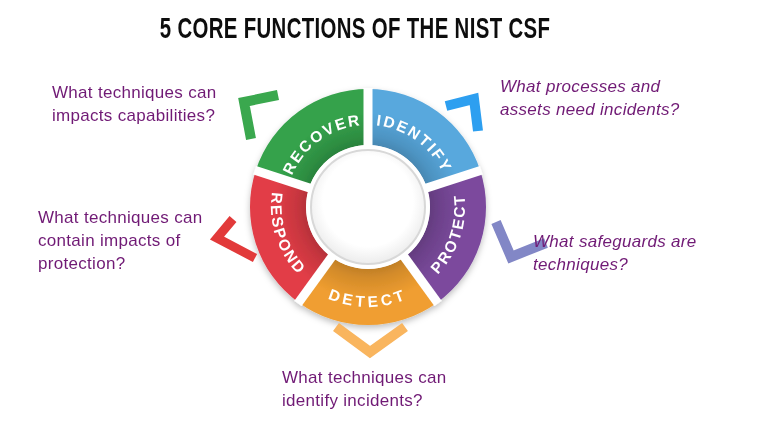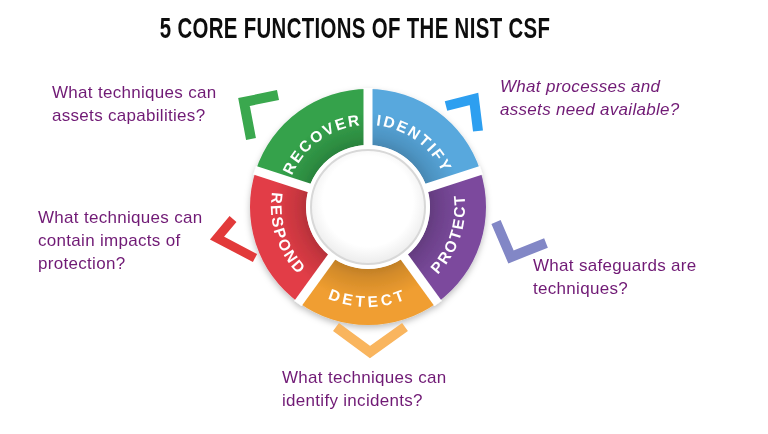--- a/index.html
+++ b/index.html
@@ -24,21 +24,21 @@
   }
   .seg-label--detect { letter-spacing:3.5px; }
 
   .note {
     position:absolute; font-size:17px; line-height:23px;
     color:#701a75; letter-spacing:0.3px; white-space:nowrap;
   }
   .note span { display:block; }
   .note--recover  { left:52px;  top:81px;  }
   .note--identify { left:500px; top:75px;font-style:italic;  }
-  .note--protect  { left:533px; top:254px; }
+  .note--protect  { left:533px; top:230px;font-style:italic; }
   .note--respond  { left:38px;  top:206px; }
   .note--detect   { left:282px; top:366px; }
 
   .marker { fill:none; stroke-linejoin:miter; stroke-linecap:butt; }
 </style>
 </head>
 <body>
 
 <div class="stage">
 
@@ -105,26 +105,26 @@
 
     <polyline class="marker" points="278,95 244,102 251,139" stroke-width="10" stroke="#3aa84e"></polyline>
     <polyline class="marker" points="446,106 474,99 478,131" stroke-width="10" stroke="#2d9ff0"></polyline>
     <polyline class="marker" points="496,222 511,257 546,243" stroke-width="10" stroke="#8287c6"></polyline>
     <polyline class="marker" points="233,219 217,238 255,258" stroke-width="9" stroke="#e23a3a"></polyline>
     <polyline class="marker" points="336,327 370,352 405,327" stroke-width="10" stroke="#f9b55e"></polyline>
   </svg>
 
   <div class="note note--recover">
     <span>What techniques can</span>
-    <span>assets capabilities?</span>
+    <span>impacts capabilities?</span>
   </div>
 
   <div class="note note--identify">
     <span>What processes and</span>
-    <span>assets need available?</span>
+    <span>assets need incidents?</span>
   </div>
 
   <div class="note note--protect">
     <span>What safeguards are</span>
     <span>techniques?</span>
   </div>
 
   <div class="note note--respond">
     <span>What techniques can</span>
     <span>contain impacts of</span>

